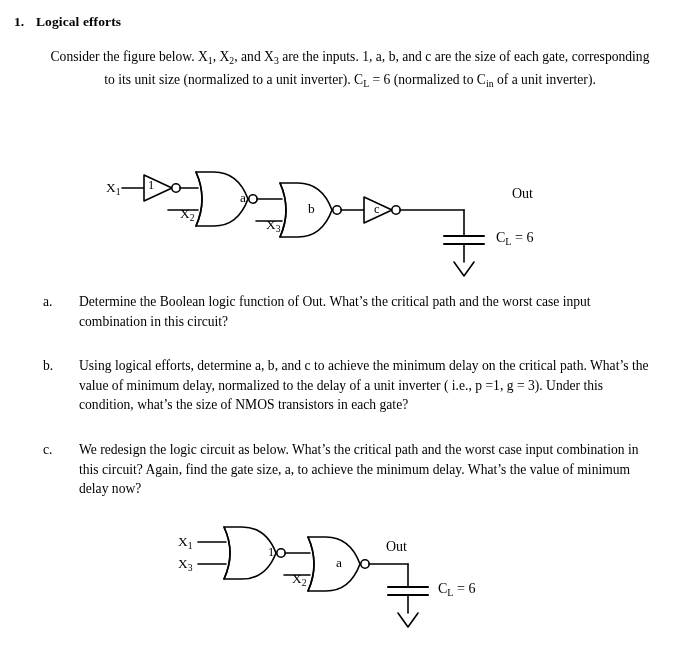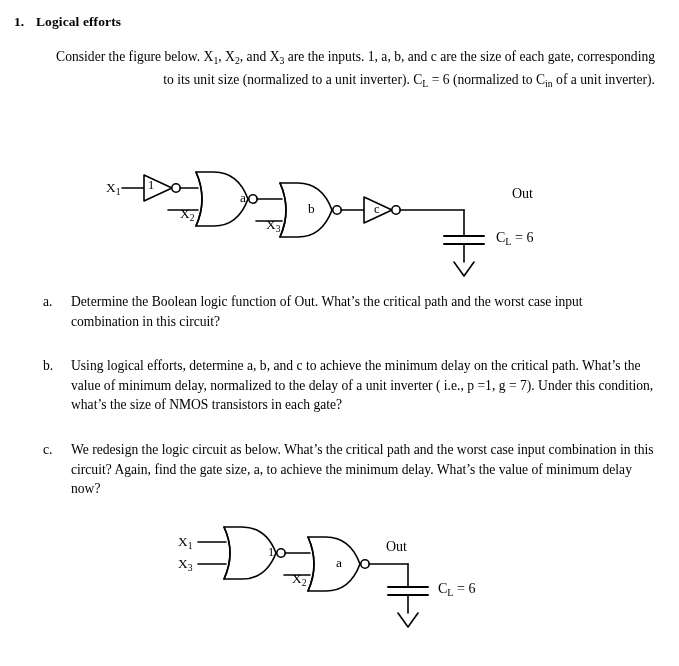--- a/index.html
+++ b/index.html
@@ -31,41 +31,41 @@
   }
   .q-heading .num {
     display: inline-block;
     width: 22px;
   }
   
   .para {
     position: absolute;
     font-size: 13.6px;
     line-height: 19.5px;
-    text-align: right;
+    text-align: center;
   }
   .intro {
     left: 45px;
     top: 47px;
     width: 610px;
   }
   .item {
     position: absolute;
     font-size: 13.6px;
     line-height: 19.5px;
   }
   .item .lab {
     position: absolute;
     left: 0;
     top: 0;
     width: 22px;
   }
   .item .body {
     display: block;
-    margin-left: 28px;
+    margin-left: 36px;
   }
   #item-a { left: 43px; top: 292px; width: 600px; }
   #item-b { left: 43px; top: 356px; width: 615px; }
   #item-c { left: 43px; top: 440px; width: 615px; }
 
   sub {
     font-size: 0.72em;
     vertical-align: -0.28em;
   }
   
@@ -153,21 +153,21 @@
     <div class="fig-label" style="left:400px; top:72px; font-size:14px;">C<sub>L</sub> = 6</div>
   </div>
 
   <div class="item" id="item-a">
     <span class="lab">a.</span>
     <span class="body">Determine the Boolean logic function of Out. What’s the critical path and the worst case input combination in this circuit?</span>
   </div>
 
   <div class="item" id="item-b">
     <span class="lab">b.</span>
-    <span class="body">Using logical efforts, determine a, b, and c to achieve the minimum delay on the critical path. What’s the value of minimum delay, normalized to the delay of a unit inverter ( i.e., p =1, g = 7). Under this condition, what’s the size of NMOS transistors in each gate?</span>
+    <span class="body">Using logical efforts, determine a, b, and c to achieve the minimum delay on the critical path. What’s the value of minimum delay, normalized to the delay of a unit inverter ( i.e., p =1, g = 3). Under this condition, what’s the size of NMOS transistors in each gate?</span>
   </div>
 
   <div class="item" id="item-c">
     <span class="lab">c.</span>
     <span class="body">We redesign the logic circuit as below. What’s the critical path and the worst case input combination in this circuit? Again, find the gate size, a, to achieve the minimum delay. What’s the value of minimum delay now?</span>
   </div>
 
   <div class="figure" id="figure2">
     <svg width="330" height="125" viewBox="0 0 330 125">
       <g fill="none" stroke="#000000" stroke-width="1.6" stroke-linejoin="round" stroke-linecap="round">

